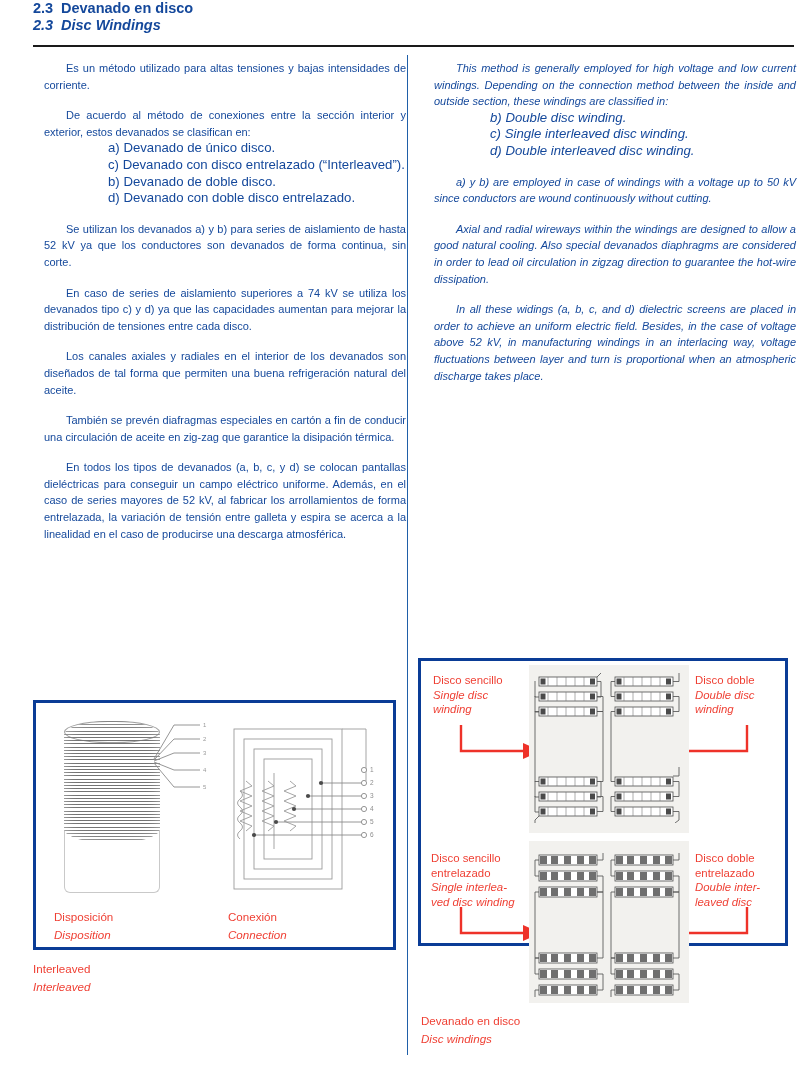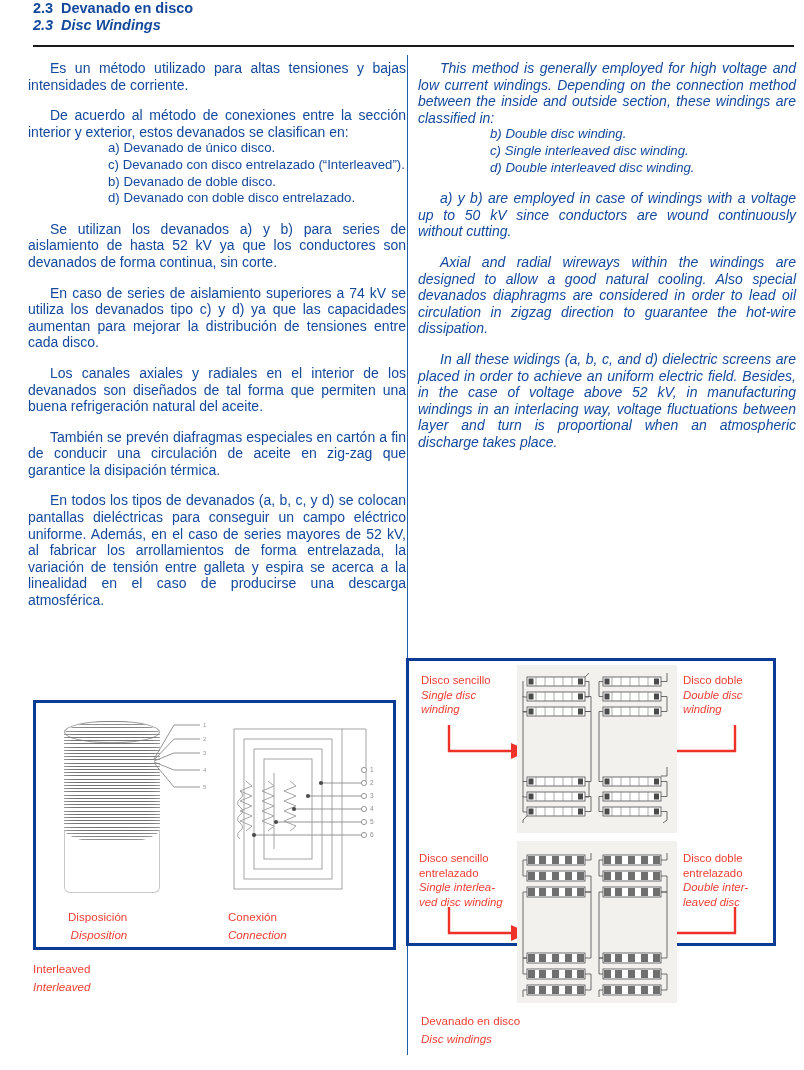--- a/index.html
+++ b/index.html
@@ -53,25 +53,25 @@
   
   .column {
     position: absolute;
     top: 60px;
     width: 378px;
   }
   #col-es { left: 28px; }
   #col-en { left: 418px; }
 
   .para {
-    font-size: 14px;
+    font-size: 11px;
     line-height: 16.6px;
     text-align: justify;
     text-justify: inter-word;
-    margin: 0 0 14px 0;
+    margin: 0 0 14px 16px;
     text-indent: 22px;
     color: #14489b;
     hyphens: manual;
   }
   #col-en .para { font-style: italic; }
 
   .listblock {
     margin: 0 0 14px 0;
     padding-left: 80px;
     font-size: 13.2px;
@@ -90,21 +90,21 @@
     background: #ffffff;
     box-sizing: border-box;
   }
   #figbox-left {
     left: 33px;
     top: 700px;
     width: 363px;
     height: 250px;
   }
   #figbox-right {
-    left: 406px;
+    left: 418px;
     top: 658px;
     width: 370px;
     height: 288px;
   }
 
   .figcaption {
     position: absolute;
     font-size: 11.6px;
     line-height: 18px;
     color: #ef3f33;
@@ -223,21 +223,21 @@
       <g fill="#9a9a9a" font-size="6" font-family="Liberation Sans, sans-serif">
         <text x="51" y="12">1</text>
         <text x="51" y="26">2</text>
         <text x="51" y="40">3</text>
         <text x="51" y="57">4</text>
         <text x="51" y="74">5</text>
       </g>
     </svg>
   </div>
 
-  <div class="figcaption" style="left:32px; top:205px; position:absolute;text-align:right;">
+  <div class="figcaption" style="left:18px; top:205px; position:absolute;">
     <div>Disposición</div>
     <div class="en">Disposition</div>
   </div>
 
   <svg style="position:absolute; left:190px; top:18px;" width="160" height="180">
     <g stroke="#9b9b9b" stroke-width="0.9" fill="none">
       <rect x="8" y="8" width="108" height="160"></rect>
       <rect x="18" y="18" width="88" height="140"></rect>
       <rect x="28" y="28" width="68" height="120"></rect>
       <rect x="38" y="38" width="48" height="100"></rect>

